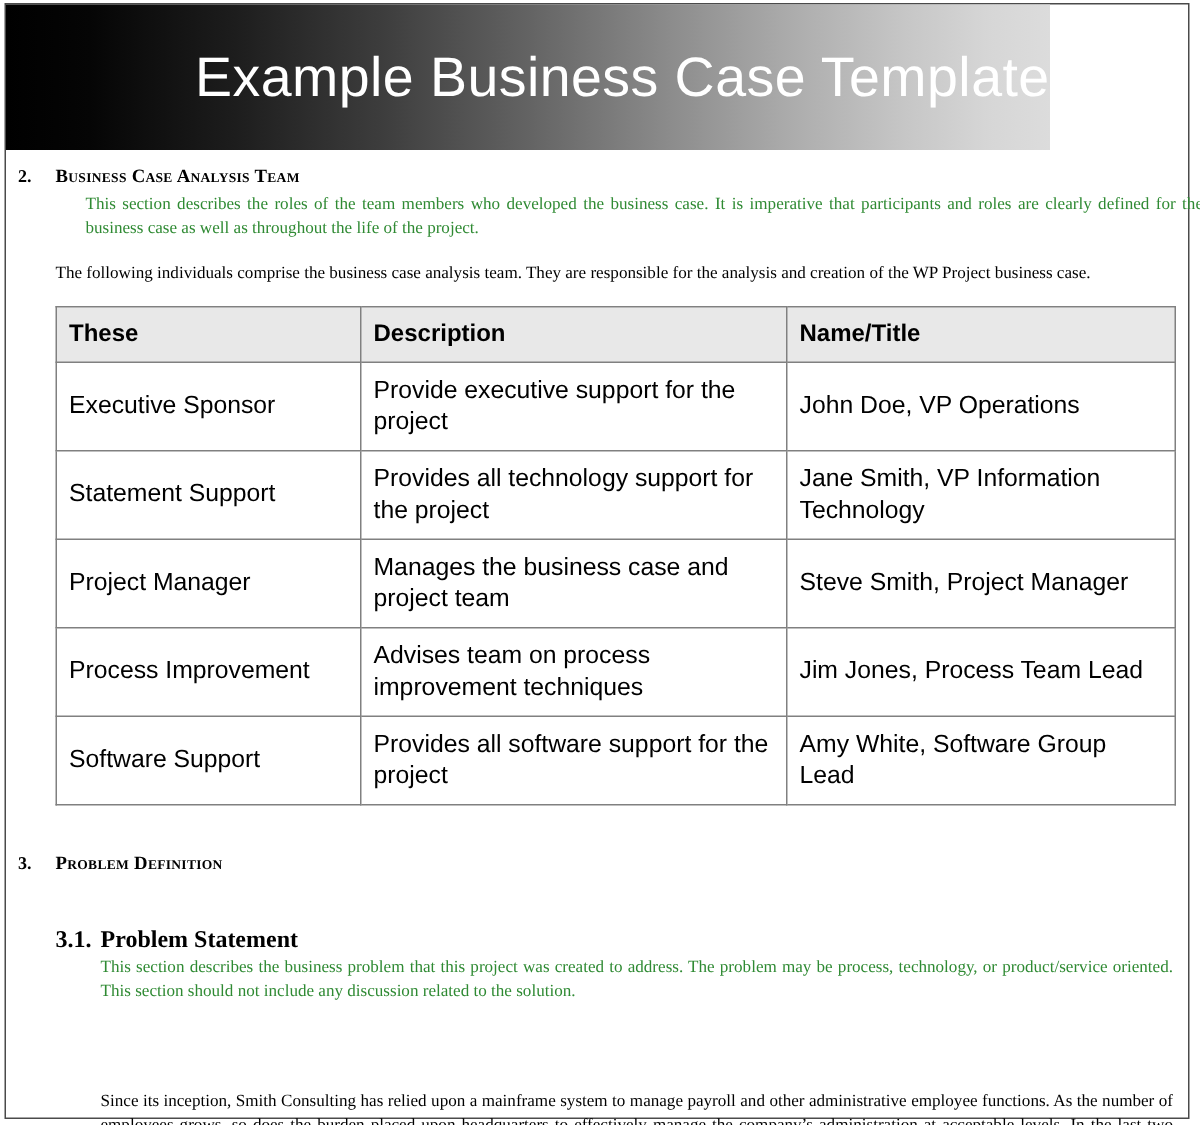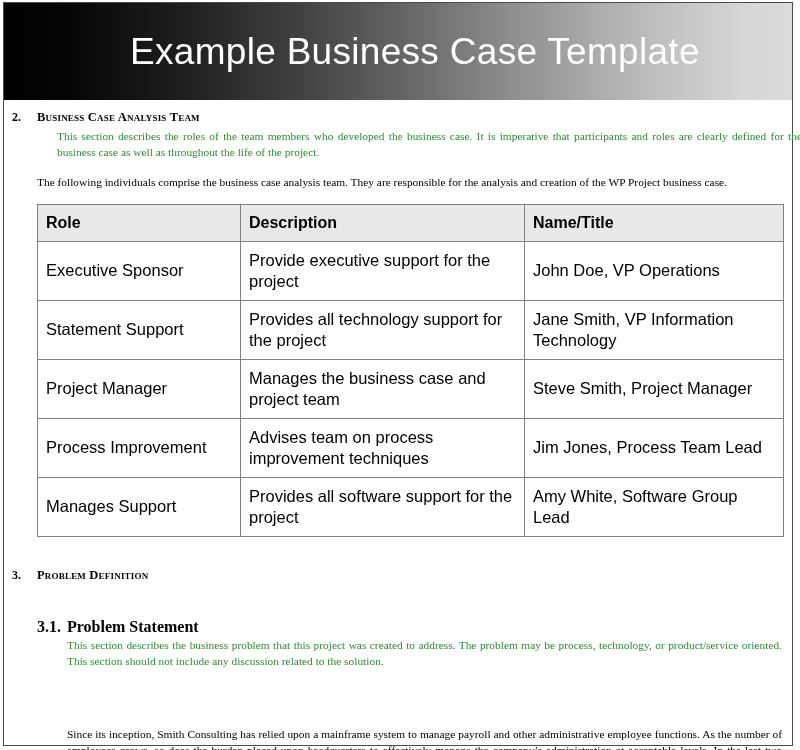--- a/index.html
+++ b/index.html
@@ -31,21 +31,21 @@
     border: 1px solid #4a4a4a;
     box-sizing: border-box;
     pointer-events: none;
   }
 
   
   .title-banner {
     position: absolute;
     left: 4px;
     top: 3px;
-    width: 788px;
+    width: 696px;
     height: 97px;
     background: linear-gradient(to right,
         #000000 0%,
         #050505 8%,
         #1d1d1d 22%,
         #3d3d3d 36%,
         #636363 50%,
         #8d8d8d 64%,
         #aeaeae 76%,
         #c6c6c6 86%,
@@ -232,21 +232,21 @@
     </div>
 
     <table class="team-table">
       <colgroup>
         <col class="c1">
           <col class="c2">
           <col class="c3">
       </colgroup>
       <thead>
         <tr>
-          <th>Role</th>
+          <th>These</th>
           <th>Description</th>
           <th>Name/Title</th>
         </tr>
       </thead>
       <tbody>
         <tr>
           <td>Executive Sponsor</td>
           <td>Provide executive support for the project</td>
           <td>John Doe, VP Operations</td>
         </tr>
@@ -259,21 +259,21 @@
           <td>Project Manager</td>
           <td>Manages the business case and project team</td>
           <td>Steve Smith, Project Manager</td>
         </tr>
         <tr>
           <td>Process Improvement</td>
           <td>Advises team on process improvement techniques</td>
           <td>Jim Jones, Process Team Lead</td>
         </tr>
         <tr>
-          <td>Manages Support</td>
+          <td>Software Support</td>
           <td>Provides all software support for the project</td>
           <td>Amy White, Software Group Lead</td>
         </tr>
       </tbody>
     </table>
 
     <div class="sec3">
       <span class="sec-num s3-num">3.</span>
       <span class="sec-title s3-head">Problem Definition</span>
 

